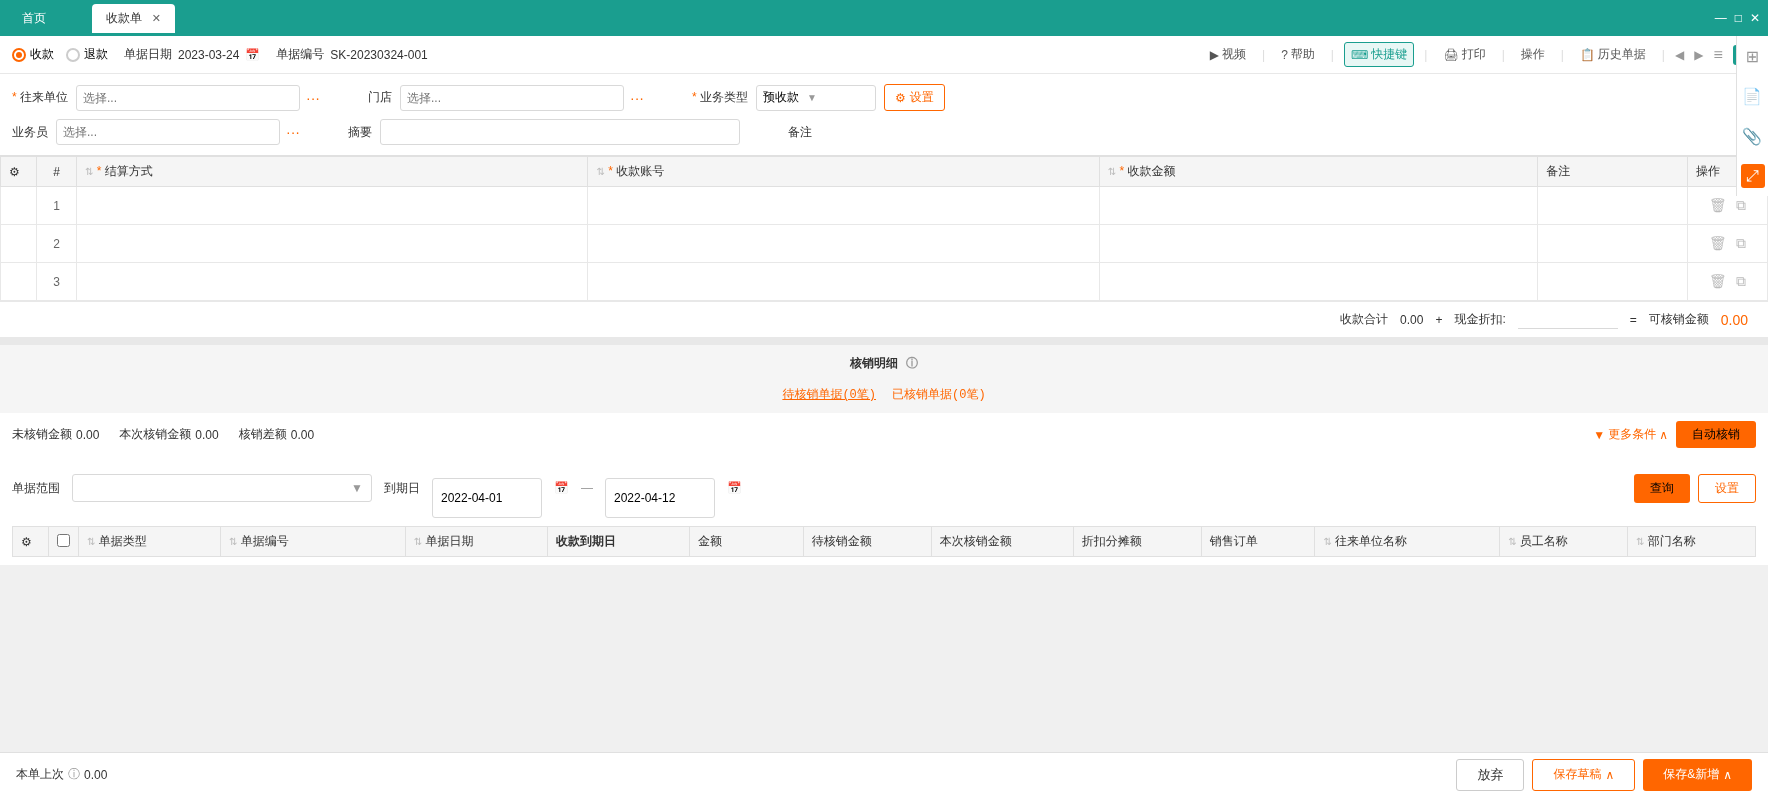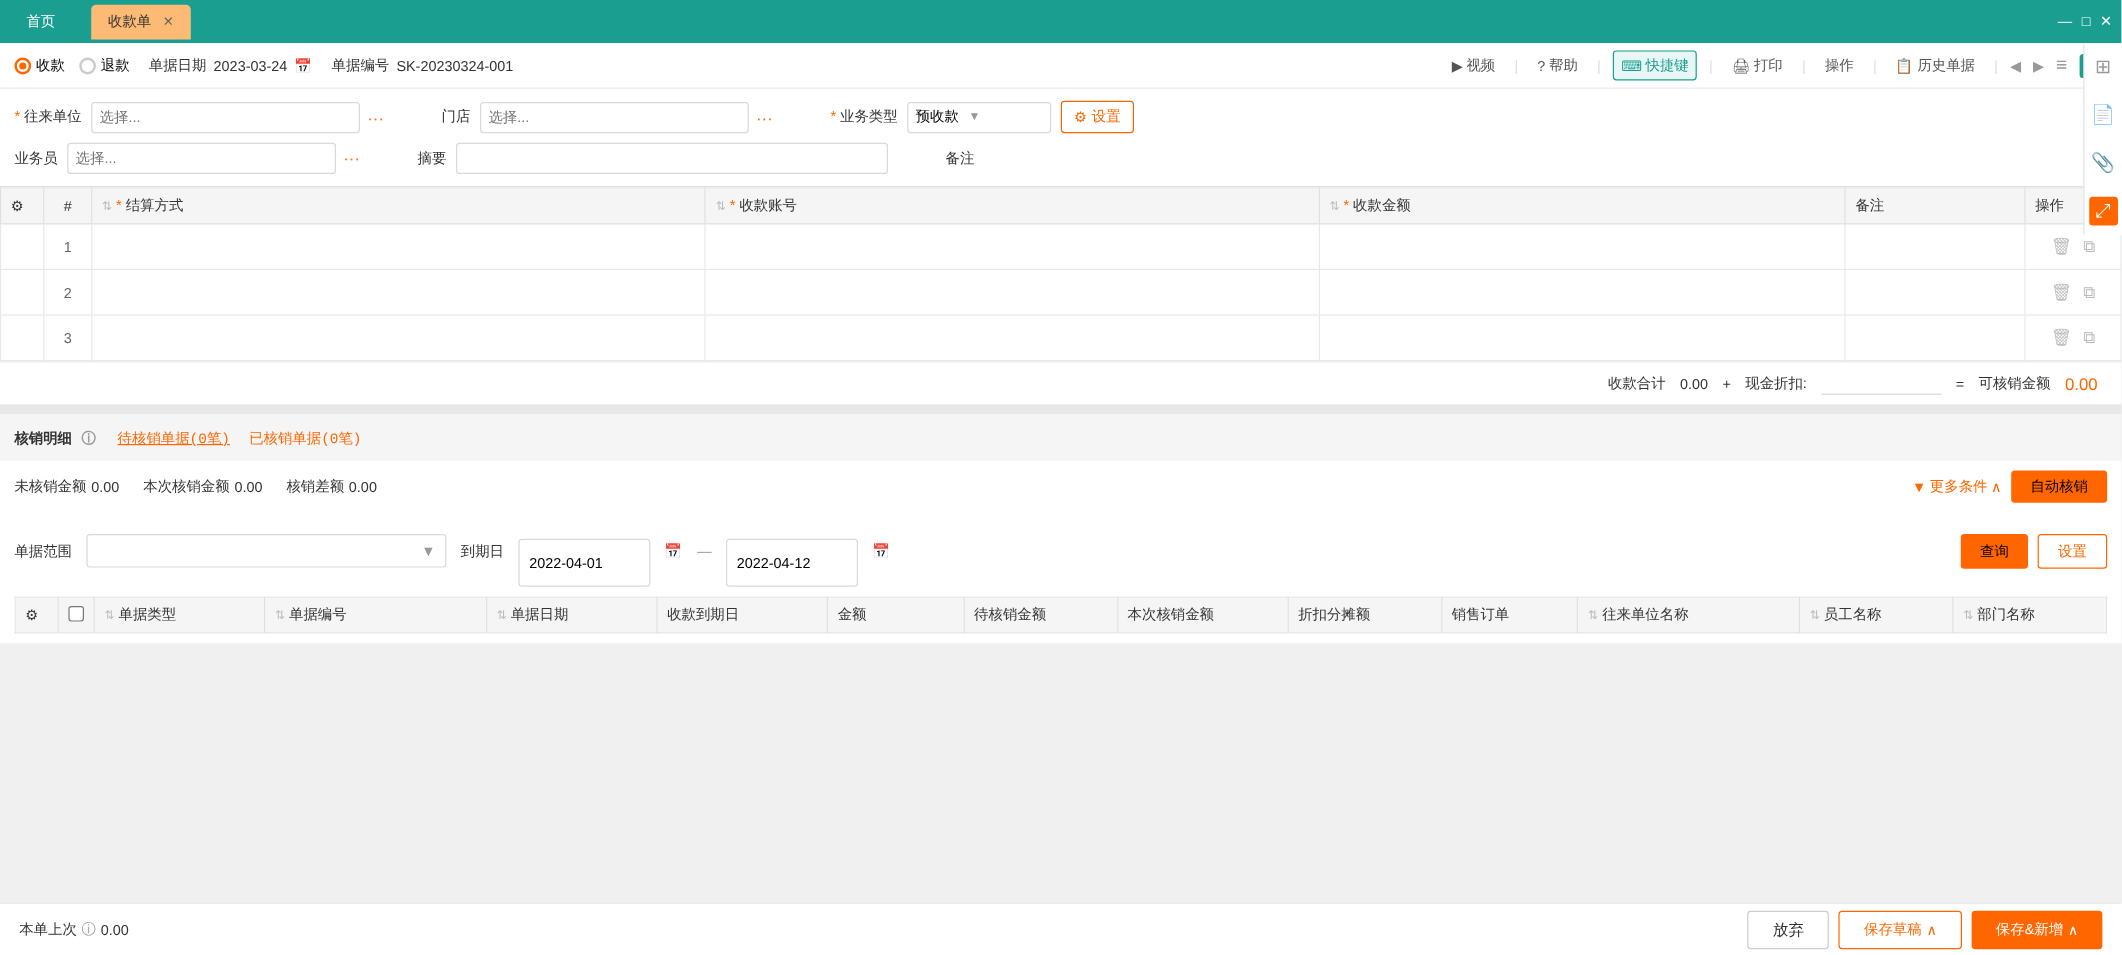--- a/index.html
+++ b/index.html
@@ -5,32 +5,33 @@
     * { box-sizing: border-box; margin: 0; padding: 0; font-family: 'Microsoft YaHei', Arial, sans-serif; font-size: 12px; }
     body { background: #f0f0f0; width: 1768px; height: 796px; overflow: hidden; }
 
     
     .tab-bar {
       display: flex;
       align-items: center;
       background: #1a9e8f;
       height: 36px;
       padding: 0 8px;
-      gap: 16px;
+      gap: 4px;
     }
     .tab-item {
       padding: 6px 14px;
       border-radius: 4px 4px 0 0;
       cursor: pointer;
       color: #fff;
       font-size: 13px;
     }
     .tab-item.active {
-      background: #fdba74;
+      background: #ffffff;
       color: #333;
+      margin-left: 28px;
     }
     .tab-close {
       margin-left: 6px;
       color: #666;
       cursor: pointer;
       font-size: 11px;
     }
     .tab-win-btns {
       margin-left: auto;
       display: flex;
@@ -556,21 +557,21 @@
   <span>0.00</span>
   <span>+</span>
   <span>现金折扣:</span>
   <input type="text" class="summary-input" style="">
   <span>=</span>
   <span>可核销金额</span>
   <span class="summary-orange">0.00</span>
 </div>
 
 <div class="section-divider">
-  <div style="display:flex;align-items:center;gap:12px;">
+  <div style="display:flex;align-items:center;gap:12px;flex-direction:column;">
     <div class="section-title">
       <span>核销明细</span>
       <span class="info-icon">ⓘ</span>
     </div>
     <div class="section-tabs">
       <span class="section-tab active">待核销单据(0笔)</span>
       <span class="section-tab">已核销单据(0笔)</span>
     </div>
   </div>
 </div>
@@ -632,21 +633,21 @@
             <span>单据类型</span>
           </th>
           <th style="min-width:130px;">
             <span class="sort-arrows">⇅</span>
             <span>单据编号</span>
           </th>
           <th style="min-width:100px;">
             <span class="sort-arrows">⇅</span>
             <span>单据日期</span>
           </th>
-          <th style="min-width:100px;">
+          <th style="min-width:100px;font-weight:bold;">
             <span>收款到期日</span>
           </th>
           <th style="min-width:80px;">
             <span>金额</span>
           </th>
           <th style="min-width:90px;">
             <span>待核销金额</span>
           </th>
           <th style="min-width:100px;">
             <span>本次核销金额</span>

